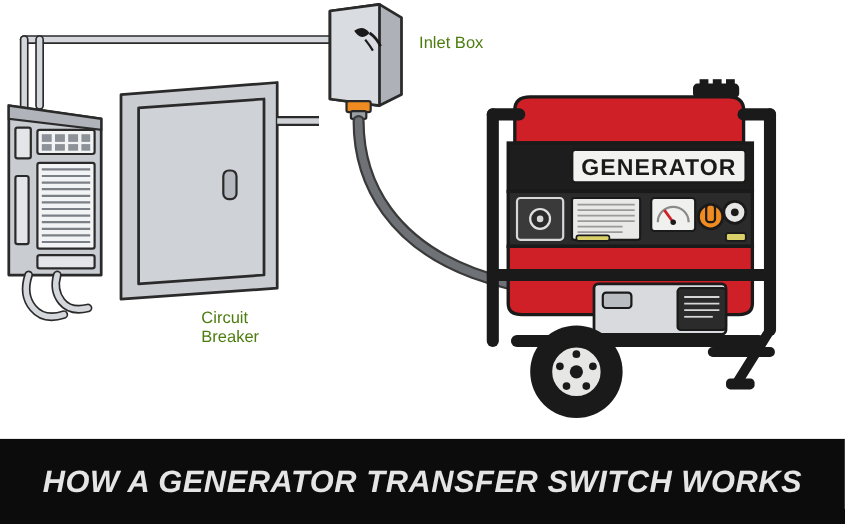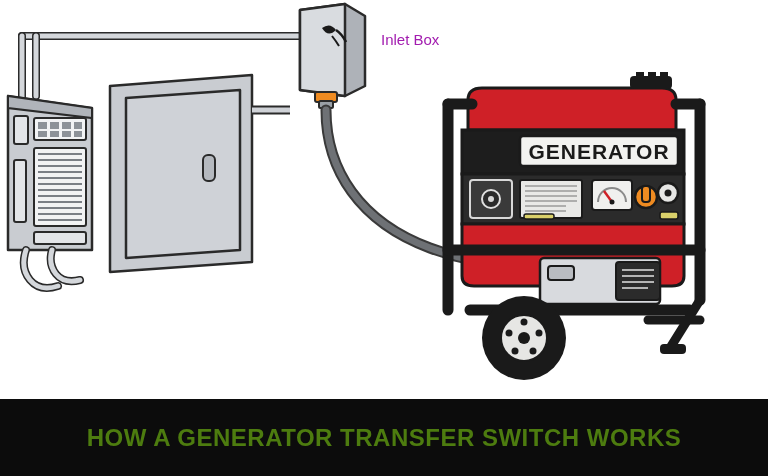--- a/index.html
+++ b/index.html
@@ -21,45 +21,46 @@
   }
   #illustration {
     position: absolute;
     left: 0;
     top: 0;
     width: 768px;
     height: 400px;
   }
   .label {
     position: absolute;
-    color: #a21caf;
+    color: #4d7c0f;
     font-size: 15px;
     line-height: 17px;
     font-family: "Liberation Sans", sans-serif;
     white-space: pre-line;
   }
   #label-inlet { left: 381px; top: 31px; }
   #label-transfer { left: 4px; top: 262px; }
   #label-breaker { left: 183px; top: 281px; }
   #banner {
     position: absolute;
     left: 0;
     top: 399px;
     width: 768px;
     height: 77px;
     background: #0c0c0c;
     display: flex;
     align-items: center;
     justify-content: center;
   }
   #banner-text {
-    color: #4d7c0f;
+    color: #e5e5e5;
     font-family: "Liberation Sans", sans-serif;
     font-weight: bold;
-    font-size: 24px;
+    font-style: italic;
+    font-size: 28px;
     letter-spacing: 0.5px;
     text-align: center;
   }
   #generator-word {
     font-family: "Liberation Sans", sans-serif;
     font-weight: bold;
     letter-spacing: 1px;
   }
 </style>
 </head>
@@ -210,18 +211,20 @@
       <circle cx="539" cy="333" r="3.5" fill="#1a1a1a"></circle>
       <circle cx="533" cy="351" r="3.5" fill="#1a1a1a"></circle>
       <circle cx="515" cy="351" r="3.5" fill="#1a1a1a"></circle>
       <circle cx="509" cy="333" r="3.5" fill="#1a1a1a"></circle>
 
       <rect x="660" y="344" width="26" height="10" rx="4" fill="#1a1a1a"></rect>
     </g>
   </svg>
 
   <div class="label" id="label-inlet">Inlet Box</div>
+  <div class="label" id="label-breaker">Circuit
+Breaker</div>
 
   <div id="banner">
     <div id="banner-text">HOW A GENERATOR TRANSFER SWITCH WORKS</div>
   </div>
 
 </div>
 
 </body></html>

